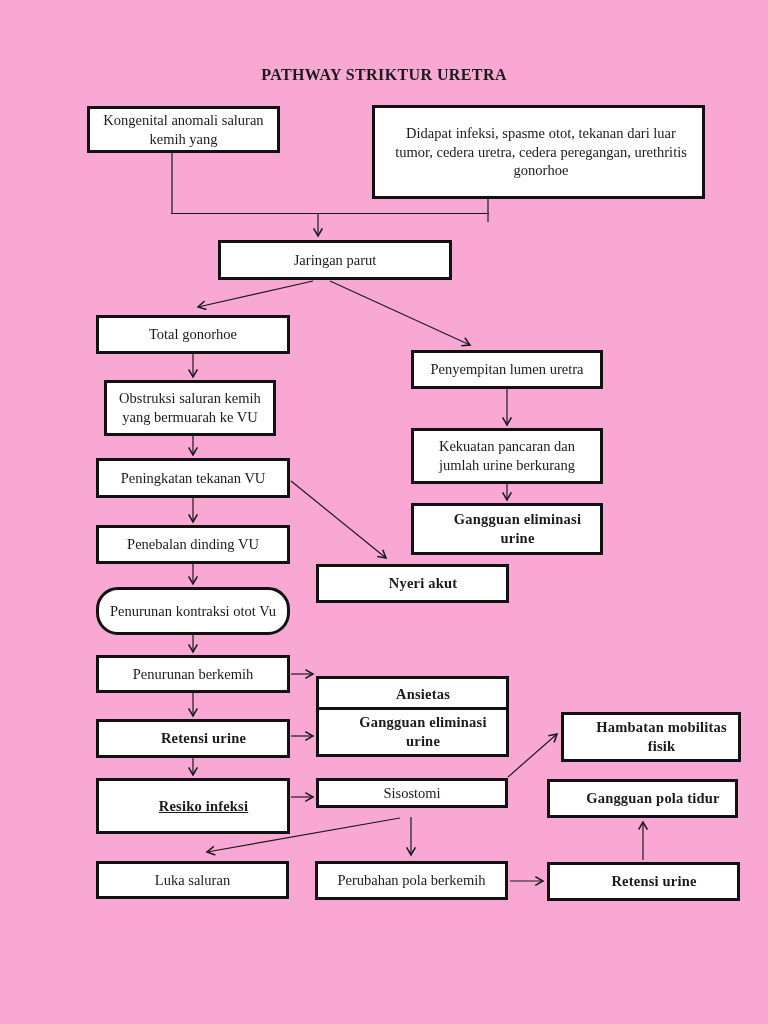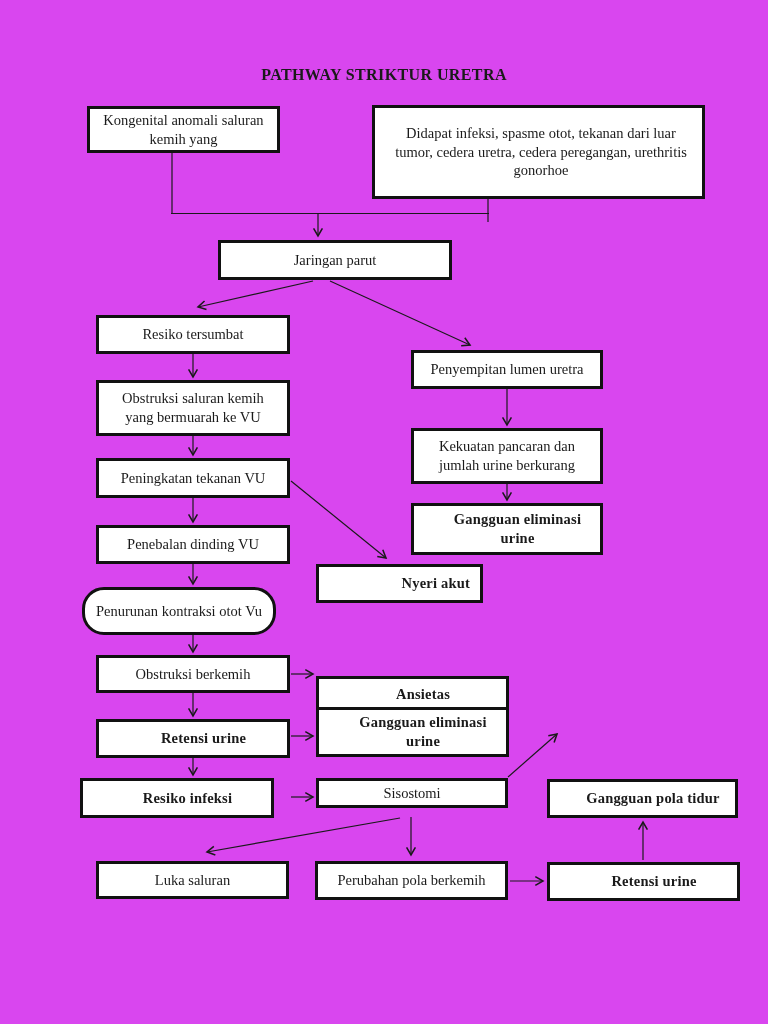--- a/index.html
+++ b/index.html
@@ -1,20 +1,20 @@
 <!DOCTYPE html>
 <html><head>
 <meta charset="utf-8">
 <style>
   html, body { margin: 0; padding: 0; background: #ffffff; }
   .page {
     position: relative;
     width: 768px;
     height: 1024px;
-    background: #d946ef;
+    background: #f9a8d4;
     overflow: hidden;
     font-family: "Liberation Serif", serif;
     color: #1a1a1a;
   }
   .title {
     position: absolute;
     top: 66px; left: 0; width: 768px;
     margin: 0;
     text-align: center;
     font-size: 16px;
@@ -43,31 +43,31 @@
     line-height: 1.3;
     padding: 2px 10px;
   }
   .node.bold { font-weight: bold; letter-spacing: 0.2px; padding-left: 31px; }
 
   
   .n-kongenital   { left:  87px; top: 106px; width: 193px; height: 47px; padding-left: 10px; }
   .n-didapat      { left: 372px; top: 105px; width: 333px; height: 94px; padding-left: 15px; }
   .n-jaringan     { left: 218px; top: 240px; width: 234px; height: 40px; }
   .n-total        { left:  96px; top: 315px; width: 194px; height: 39px; }
-  .n-obstruksi    { left:  96px; top: 380px; width: 194px; height: 56px; }
+  .n-obstruksi    { left:  104px; top: 380px; width: 172px; height: 56px; }
   .n-peningkatan  { left:  96px; top: 458px; width: 194px; height: 40px; }
   .n-penebalan    { left:  96px; top: 525px; width: 194px; height: 39px; text-align: center; }
-  .n-penurunan    { left:  82px; top: 587px; width: 194px; height: 48px; border-radius: 22px; }
+  .n-penurunan    { left:  96px; top: 587px; width: 194px; height: 48px; border-radius: 22px; }
   .n-kesulitan    { left:  96px; top: 655px; width: 194px; height: 38px; }
   .n-retensi1     { left:  96px; top: 719px; width: 194px; height: 39px; }
-  .n-resiko       { left:  80px; top: 778px; width: 194px; height: 40px; }
+  .n-resiko       { left:  96px; top: 778px; width: 194px; height: 56px; text-decoration: underline; }
   .n-penyempitan  { left: 411px; top: 350px; width: 192px; height: 39px; align-items: center; }
   .n-kekuatan     { left: 411px; top: 428px; width: 192px; height: 56px; }
   .n-gangguan1    { left: 411px; top: 503px; width: 192px; height: 52px; }
-  .n-nyeri        { left: 316px; top: 564px; width: 167px; height: 39px; justify-content: flex-end; }
+  .n-nyeri        { left: 316px; top: 564px; width: 193px; height: 39px; }
   .n-ansietas     { left: 316px; top: 656px; width: 193px; height: 37px; margin-top: 20px; }
   .n-gangguan2    { left: 316px; top: 707px; width: 193px; height: 50px; }
   .n-sisostomi    { left: 316px; top: 778px; width: 192px; height: 30px; }
   .n-hambatan     { left: 561px; top: 712px; width: 180px; height: 50px; }
   .n-tidur        { left: 547px; top: 779px; width: 191px; height: 39px; }
   .n-luka         { left:  96px; top: 861px; width: 193px; height: 38px; }
   .n-perubahan    { left: 315px; top: 861px; width: 193px; height: 39px; }
   .n-retensi2     { left: 547px; top: 862px; width: 193px; height: 39px; }
 </style>
 </head>
@@ -120,36 +120,36 @@
   <div class="node n-kongenital">
       <span>Kongenital anomali saluran kemih yang</span>
     </div>
   <div class="node n-didapat">
       <span>Didapat infeksi, spasme otot, tekanan dari luar tumor, cedera uretra, cedera peregangan, urethritis gonorhoe</span>
     </div>
   <div class="node n-jaringan">
       <span>Jaringan parut</span>
     </div>
   <div class="node n-total">
-      <span>Resiko tersumbat</span>
+      <span>Total gonorhoe</span>
     </div>
   <div class="node n-obstruksi">
       <span>Obstruksi saluran kemih yang bermuarah ke VU</span>
     </div>
   <div class="node n-peningkatan">
       <span>Peningkatan tekanan VU</span>
     </div>
   <div class="node n-penebalan">
       <span>Penebalan dinding  VU</span>
     </div>
   <div class="node n-penurunan">
       <span>Penurunan kontraksi otot Vu</span>
     </div>
   <div class="node n-kesulitan">
-      <span>Obstruksi berkemih</span>
+      <span>Penurunan berkemih</span>
     </div>
   <div class="node n-retensi1 bold">
       <span>Retensi urine</span>
     </div>
   <div class="node n-resiko bold">
       <span>Resiko infeksi</span>
     </div>
   <div class="node n-penyempitan">
       <span>Penyempitan lumen uretra</span>
     </div>
@@ -164,20 +164,23 @@
     </div>
   <div class="node n-ansietas bold">
       <span>Ansietas</span>
     </div>
   <div class="node n-gangguan2 bold">
       <span>Gangguan eliminasi urine</span>
     </div>
   <div class="node n-sisostomi">
       <span>Sisostomi</span>
     </div>
+  <div class="node n-hambatan bold">
+      <span>Hambatan mobilitas fisik</span>
+    </div>
   <div class="node n-tidur bold">
       <span>Gangguan pola tidur</span>
     </div>
   <div class="node n-luka">
       <span>Luka saluran</span>
     </div>
   <div class="node n-perubahan">
       <span>Perubahan pola berkemih</span>
     </div>
   <div class="node n-retensi2 bold">

